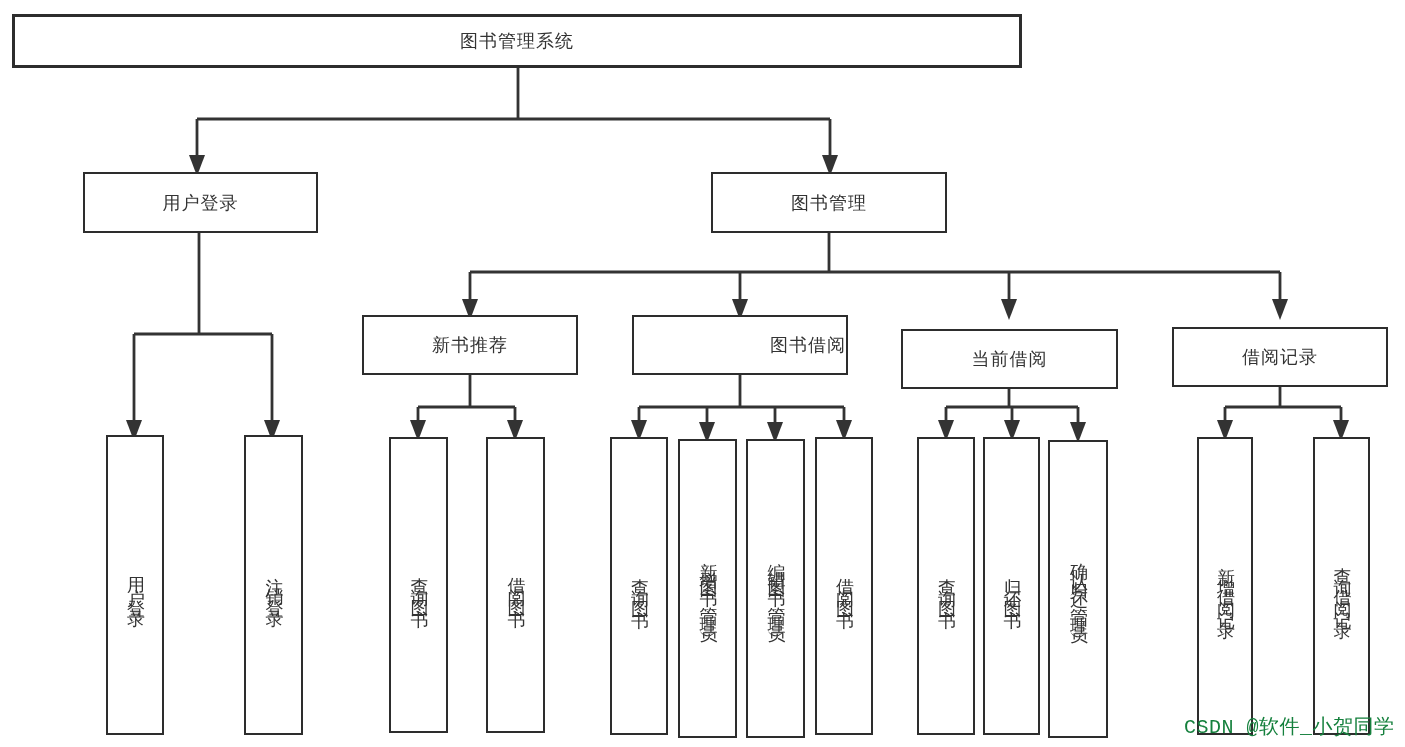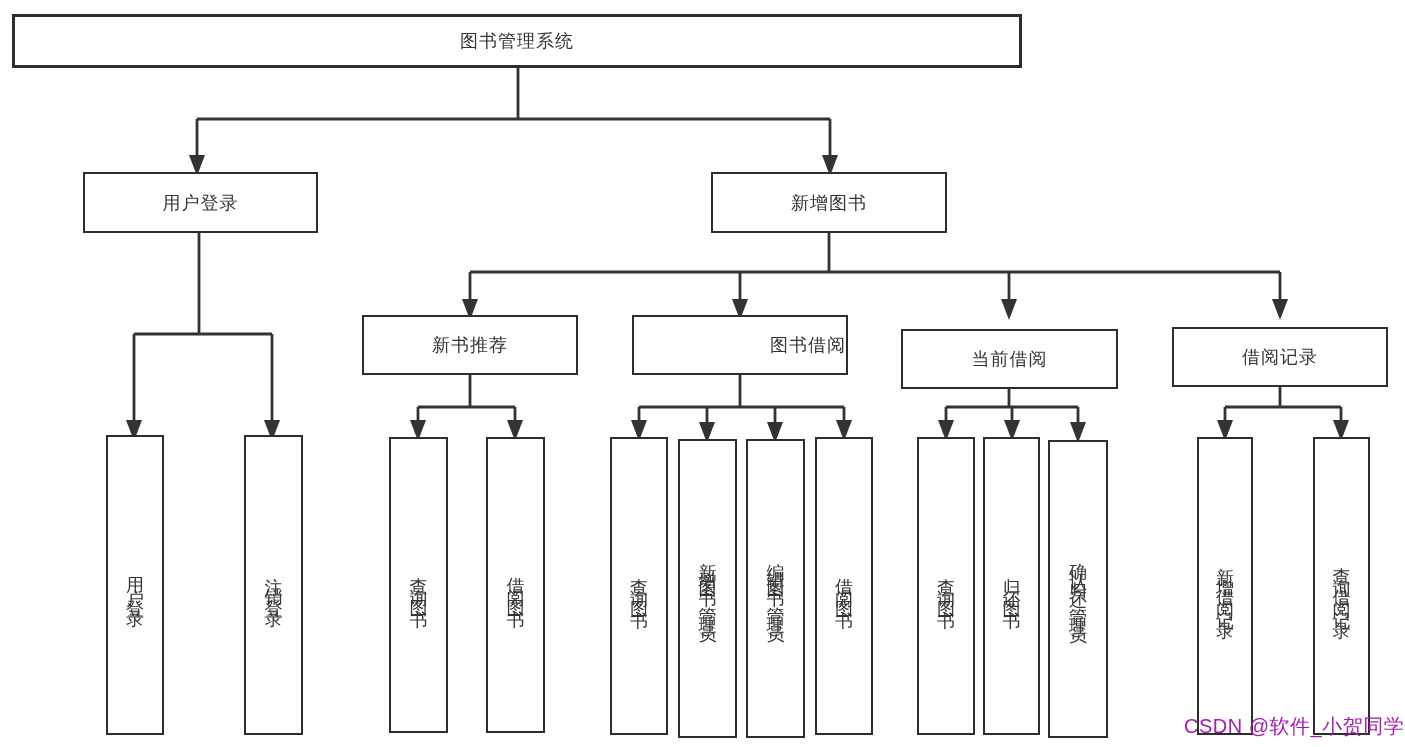--- a/index.html
+++ b/index.html
@@ -1,33 +1,33 @@
 <!DOCTYPE html>
 <html><head>
 <meta charset="utf-8">
 <style>
   html,body{margin:0;padding:0;background:#ffffff;}
   #canvas{
     position:relative;width:1405px;height:747px;background:#ffffff;overflow:hidden;
-    font-family:Liberation Sans, sans-serif;color:#333333;
+    font-family:Liberation Mono, monospace;color:#333333;
   }
   #connector-layer{position:absolute;left:0;top:0;width:1405px;height:747px;pointer-events:none;}
   .node{
     position:absolute;box-sizing:border-box;background:#ffffff;
     border:2.5px solid #2d2d2d;display:flex;align-items:center;justify-content:center;
   }
   .node.root{border-width:3px;}
   .hlabel{font-size:18px;letter-spacing:1px;white-space:nowrap;color:#333333;}
   .vlabel{
     writing-mode:vertical-rl;text-orientation:mixed;
     font-size:18px;letter-spacing:11px;line-height:1;color:#333333;white-space:nowrap;
   }
   #watermark{
     position:absolute;left:1184px;top:713px;font-size:20px;letter-spacing:0.5px;
-    color:#a21caf;white-space:nowrap;z-index:5;
+    color:#15803d;white-space:nowrap;z-index:5;
   }
 </style>
 </head>
 <body>
 
 <div id="canvas">
 
   <svg id="connector-layer" viewBox="0 0 1405 747" xmlns="http://www.w3.org/2000/svg">
       <line x1="518" y1="68" x2="518" y2="120" stroke="#333333" stroke-width="2.8"></line>
       <line x1="197" y1="119" x2="830" y2="119" stroke="#333333" stroke-width="2.8"></line>
@@ -84,21 +84,21 @@
     </svg>
 
   <div class="node root" style="left:12px;top:14px;width:1010px;height:54px;">
     <span class="hlabel">图书管理系统</span>
   </div>
 
   <div class="node" style="left:83px;top:172px;width:235px;height:61px;">
     <span class="hlabel">用户登录</span>
   </div>
   <div class="node" style="left:711px;top:172px;width:236px;height:61px;">
-    <span class="hlabel">新增图书</span>
+    <span class="hlabel">图书管理</span>
   </div>
 
   <div class="node" style="left:362px;top:315px;width:216px;height:60px;">
     <span class="hlabel">新书推荐</span>
   </div>
   <div class="node" style="left:632px;top:315px;width:216px;height:60px;justify-content:flex-end;">
     <span class="hlabel">图书借阅</span>
   </div>
   <div class="node" style="left:901px;top:315px;width:217px;height:60px;margin-top:14px;">
     <span class="hlabel">当前借阅</span>

